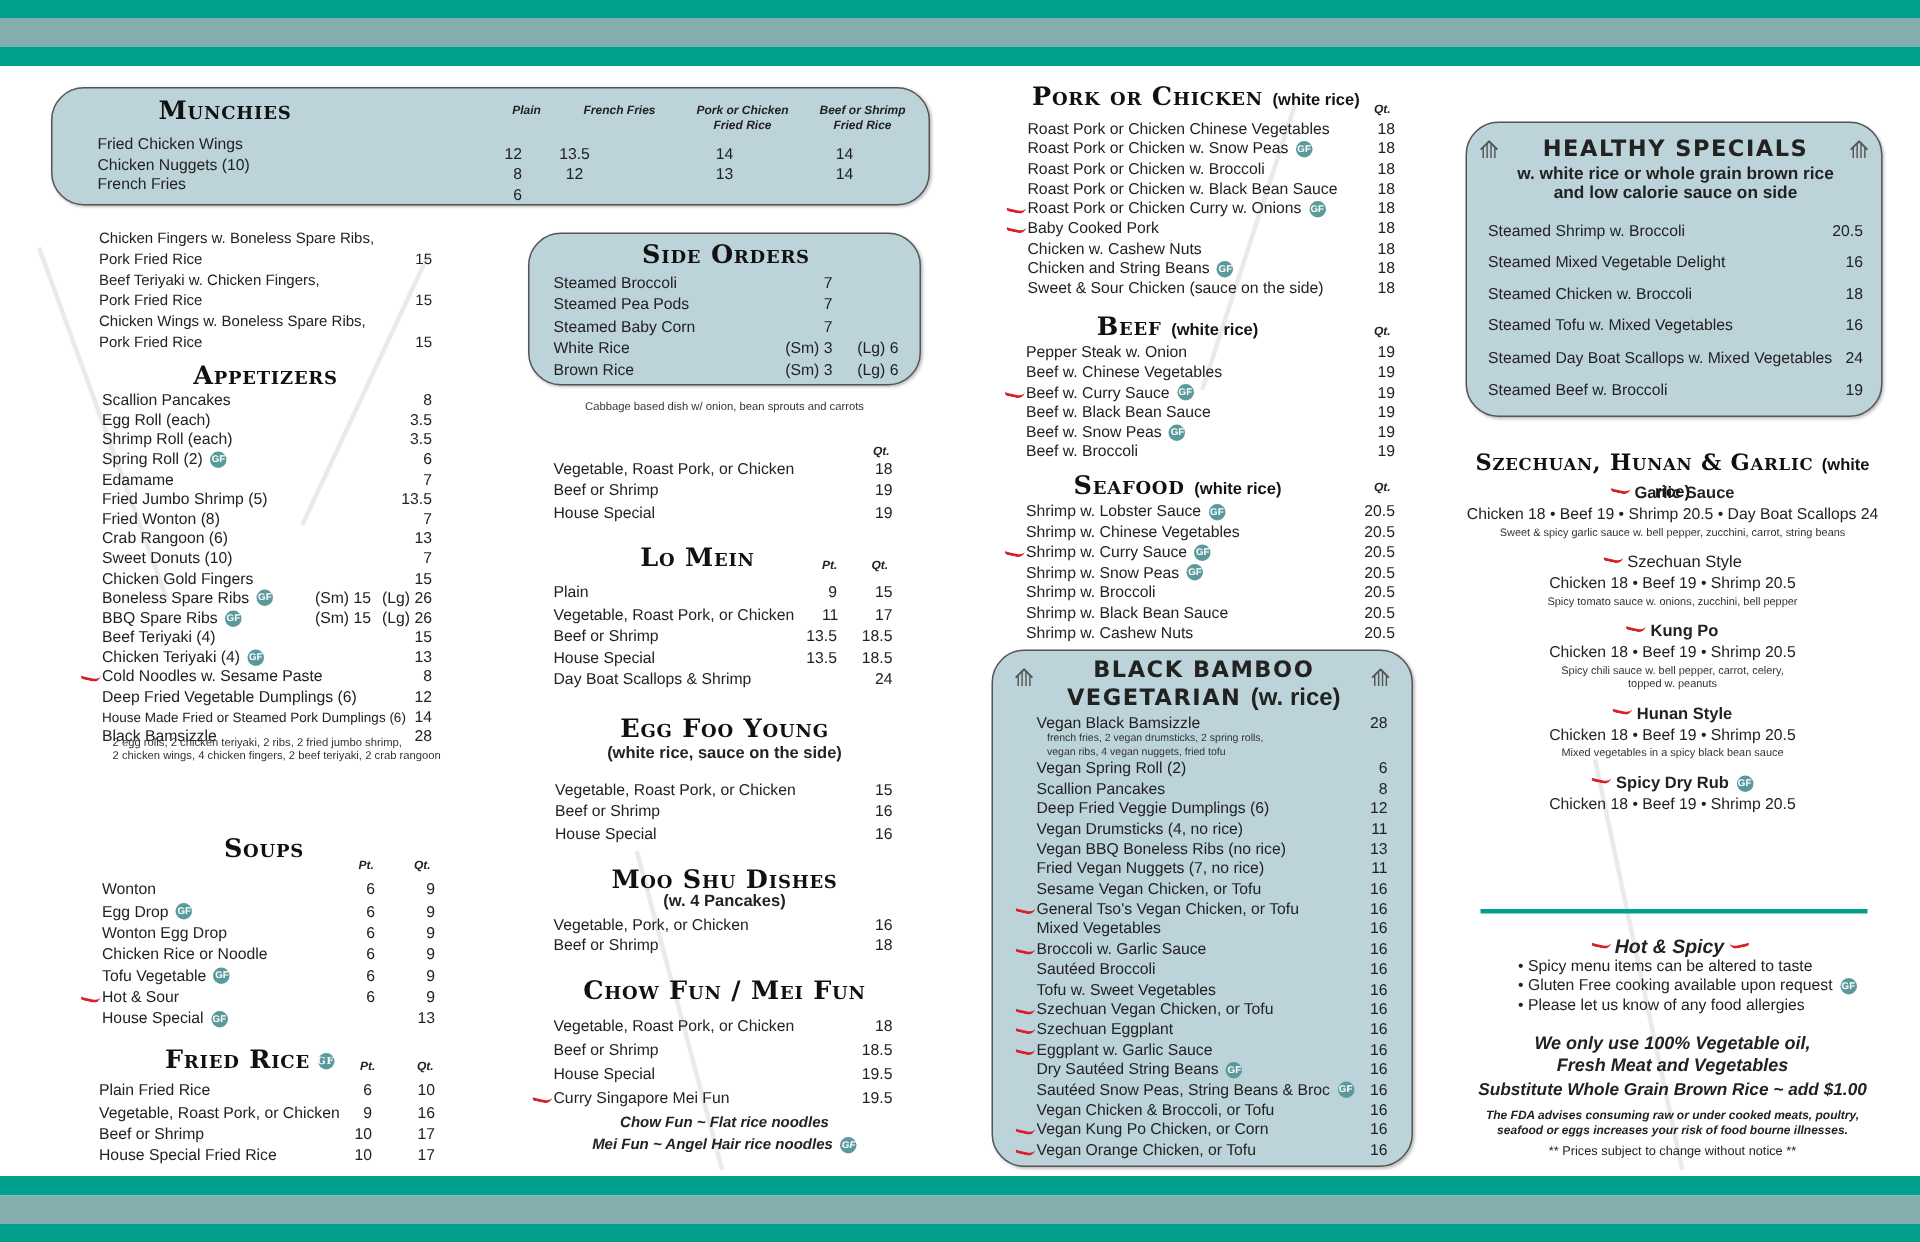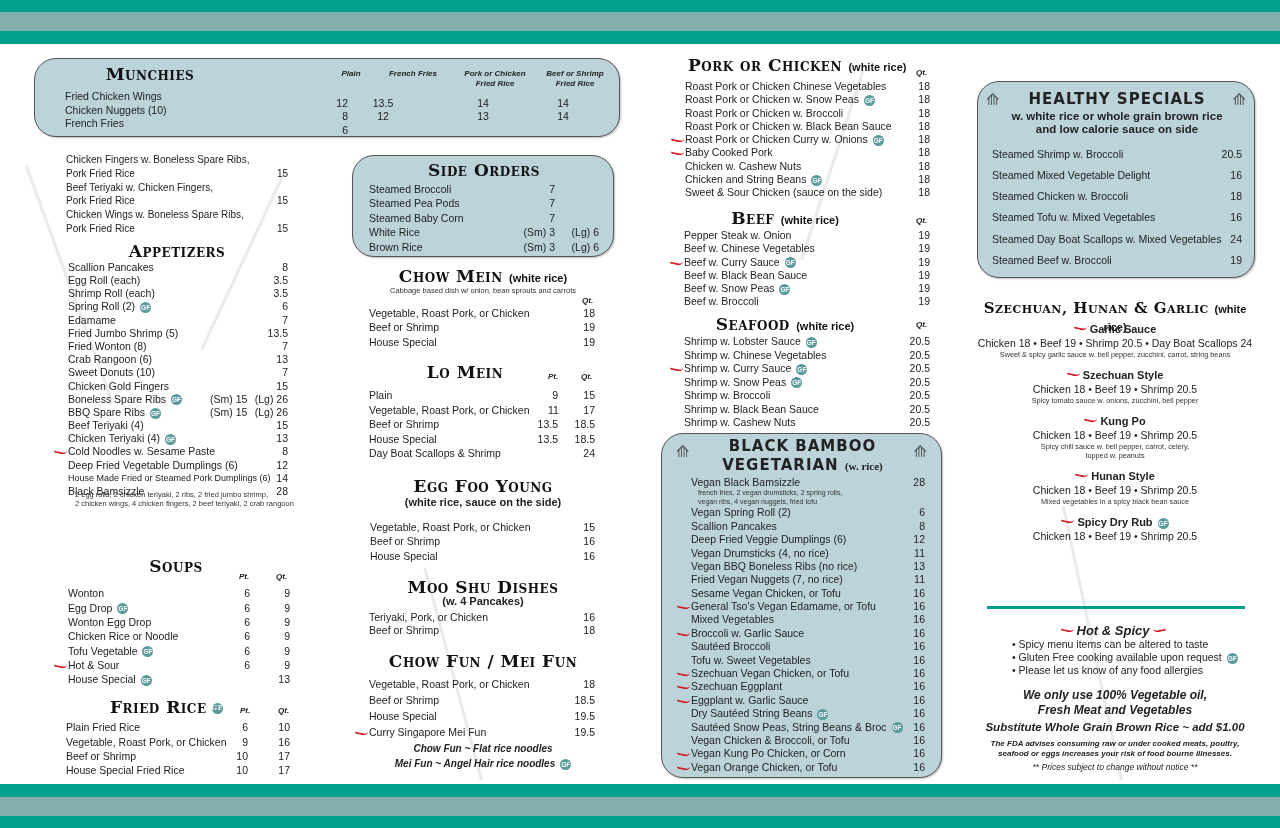--- a/index.html
+++ b/index.html
@@ -294,21 +294,20 @@
       </div>
       <div class="row" style="height:14.5px">
         <span class="n"><span>Brown Rice</span></span>
         <span class="p" style="width:45px">(Sm) 3</span>
         <span class="p" style="width:44px">(Lg) 6</span>
       </div>
     </div>
 </div>
 
 <div class="abs center" style="left:352px;top:266px;width:262px">
-  <div class="title" style="font-size:17px"><span>Chow Mein</span> <small>(white rice)</small></div>
   <div class="note">Cabbage based dish w/ onion, bean sprouts and carrots</div>
 </div>
 <div class="abs colh" style="left:582px;top:296px">Qt.</div>
 <div class="abs" id="chow-mein-list" style="left:369px;top:306px;width:226px">
     <div class="row" style="height:14.5px">
       <span class="n"><span>Vegetable, Roast Pork, or Chicken</span></span>
       <span class="p" style="width:40px">18</span>
     </div>
     <div class="row" style="height:14.5px">
       <span class="n"><span>Beef or Shrimp</span></span>
@@ -369,21 +368,21 @@
       <span class="p" style="width:40px">16</span>
     </div>
   </div>
 
 <div class="abs center" style="left:352px;top:577px;width:262px">
   <div class="title" style="font-size:17px">Moo Shu Dishes</div>
   <div style="font-weight:bold;font-size:11px;margin-top:-2px">(w. 4 Pancakes)</div>
 </div>
 <div class="abs" id="moo-shu-list" style="left:369px;top:611px;width:226px">
     <div class="row" style="height:13px">
-      <span class="n"><span>Teriyaki, Pork, or Chicken</span></span>
+      <span class="n"><span>Vegetable, Pork, or Chicken</span></span>
       <span class="p" style="width:40px">16</span>
     </div>
     <div class="row" style="height:13px">
       <span class="n"><span>Beef or Shrimp</span></span>
       <span class="p" style="width:40px">18</span>
     </div>
   </div>
 
 <div class="title abs" style="left:352px;top:651px;width:262px;font-size:17px">Chow Fun / Mei Fun</div>
 <div class="abs" id="chow-fun-list" style="left:369px;top:677px;width:226px;line-height:15.8px">
@@ -516,21 +515,21 @@
       <span class="n"><span>Shrimp w. Cashew Nuts</span></span>
       <span class="p" style="width:30px">20.5</span>
     </div>
   </div>
 
 <div class="box" style="left:661px;top:433px;width:281px;height:345px;">
   <div class="abs" style="left:14px;top:8px;font-size:16px;color:#555">⟰</div>
   <div class="abs" style="right:14px;top:8px;font-size:16px;color:#555">⟰</div>
   <div class="abs center" style="left:0;top:3px;width:281px;font-family:'DejaVu Sans',sans-serif;font-weight:bold;font-size:15px;letter-spacing:1px;line-height:19px">
     <div>BLACK BAMBOO</div>
-    <div><span>VEGETARIAN</span> <span style="font-size:11px;letter-spacing:0;font-family:Liberation Serif, serif">(w. rice)</span></div>
+    <div><span>VEGETARIAN</span> <span style="font-size:16px;letter-spacing:0;font-family:Liberation Sans, sans-serif">(w. rice)</span></div>
   </div>
   <div class="abs" id="veg-list" style="left:29px;top:42px;width:234px">
       <div class="row" style="height:13.4px">
         <span class="n"><span>Vegan Black Bamsizzle</span></span>
         <span class="p" style="width:30px">28</span>
       </div>
       <div class="note" style="padding-left:7px;font-size:7px;line-height:8.5px">french fries, 2 vegan drumsticks, 2 spring rolls,<br>vegan ribs, 4 vegan nuggets, fried tofu</div>
       <div class="row" style="height:13.4px">
         <span class="n"><span>Vegan Spring Roll (2)</span></span>
         <span class="p" style="width:30px">6</span>
@@ -553,21 +552,21 @@
       </div>
       <div class="row" style="height:13.4px">
         <span class="n"><span>Fried Vegan Nuggets (7, no rice)</span></span>
         <span class="p" style="width:30px">11</span>
       </div>
       <div class="row" style="height:13.4px">
         <span class="n"><span>Sesame Vegan Chicken, or Tofu</span></span>
         <span class="p" style="width:30px">16</span>
       </div>
       <div class="row" style="height:13.4px">
-        <span class="n"><span class="chili"></span><span>General Tso's Vegan Edamame, or Tofu</span></span>
+        <span class="n"><span class="chili"></span><span>General Tso's Vegan Chicken, or Tofu</span></span>
         <span class="p" style="width:30px">16</span>
       </div>
       <div class="row" style="height:13.4px">
         <span class="n"><span>Mixed  Vegetables</span></span>
         <span class="p" style="width:30px">16</span>
       </div>
       <div class="row" style="height:13.4px">
         <span class="n"><span class="chili"></span><span>Broccoli w. Garlic Sauce</span></span>
         <span class="p" style="width:30px">16</span>
       </div>
@@ -653,21 +652,21 @@
 <div class="abs center" style="left:975px;top:299px;width:280px">
   <div class="title" style="font-size:15px"><span>Szechuan, Hunan &amp; Garlic</span> <small>(white rice)</small></div>
 </div>
 <div class="abs" id="szechuan-list" style="left:975px;top:322px;width:280px">
     <div class="center" style="margin-bottom:9px">
       <div style="font-weight:bold;font-size:11px;line-height:14px"><span class="chili inl"></span><span>Garlic Sauce</span></div>
       <div style="font-size:10.5px;line-height:14px">Chicken 18 • Beef 19 • Shrimp 20.5 • Day Boat Scallops 24</div>
       <div class="note" style="font-size:7.3px">Sweet &amp; spicy garlic sauce w. bell pepper, zucchini, carrot, string beans</div>
     </div>
     <div class="center" style="margin-bottom:9px">
-      <div style="font-weight:bold;font-size:11px;line-height:14px"><span class="chili inl"></span><span>Szechuan Style</span></div>
+      <div style="font-weight:normal;font-size:11px;line-height:14px"><span class="chili inl"></span><span>Szechuan Style</span></div>
       <div style="font-size:10.5px;line-height:14px">Chicken 18 • Beef 19 • Shrimp 20.5</div>
       <div class="note" style="font-size:7.3px">Spicy tomato sauce w. onions, zucchini, bell pepper</div>
     </div>
     <div class="center" style="margin-bottom:9px">
       <div style="font-weight:bold;font-size:11px;line-height:14px"><span class="chili inl"></span><span>Kung Po</span></div>
       <div style="font-size:10.5px;line-height:14px">Chicken 18 • Beef 19 • Shrimp 20.5</div>
       <div class="note" style="font-size:7.3px">Spicy chili sauce w. bell pepper, carrot, celery,<br>topped w. peanuts</div>
     </div>
     <div class="center" style="margin-bottom:9px">
       <div style="font-weight:bold;font-size:11px;line-height:14px"><span class="chili inl"></span><span>Hunan Style</span></div>
@@ -692,13 +691,13 @@
 </div>
 <div class="abs center" style="left:975px;top:688px;width:280px;font-style:italic;font-weight:bold;font-size:12px;line-height:15px">
   <div>We only use 100% Vegetable oil,</div>
     <div>Fresh Meat and Vegetables</div>
 </div>
 <div class="abs center" style="left:975px;top:721px;width:280px;font-style:italic;font-weight:bold;font-size:11.5px">Substitute Whole Grain Brown Rice ~ add $1.00</div>
 <div class="abs center" style="left:975px;top:739px;width:280px;font-style:italic;font-weight:bold;font-size:8px;line-height:10px">
   <div>The FDA advises consuming raw or under cooked meats, poultry,</div>
     <div>seafood or eggs increases your risk of food bourne illnesses.</div>
 </div>
-<div class="abs center" style="left:975px;top:762px;width:280px;font-style:italic;font-size:8.5px">** Prices subject to change without notice **</div>
+<div class="abs center" style="left:975px;top:762px;width:280px;font-size:8.5px">** Prices subject to change without notice **</div>
 
 </body></html>

